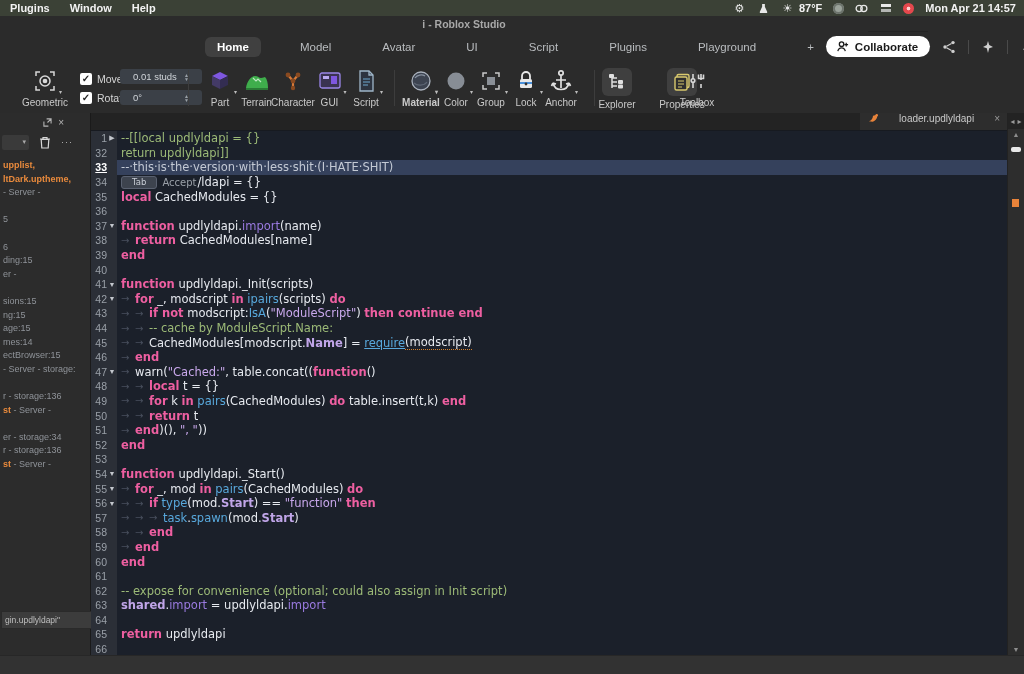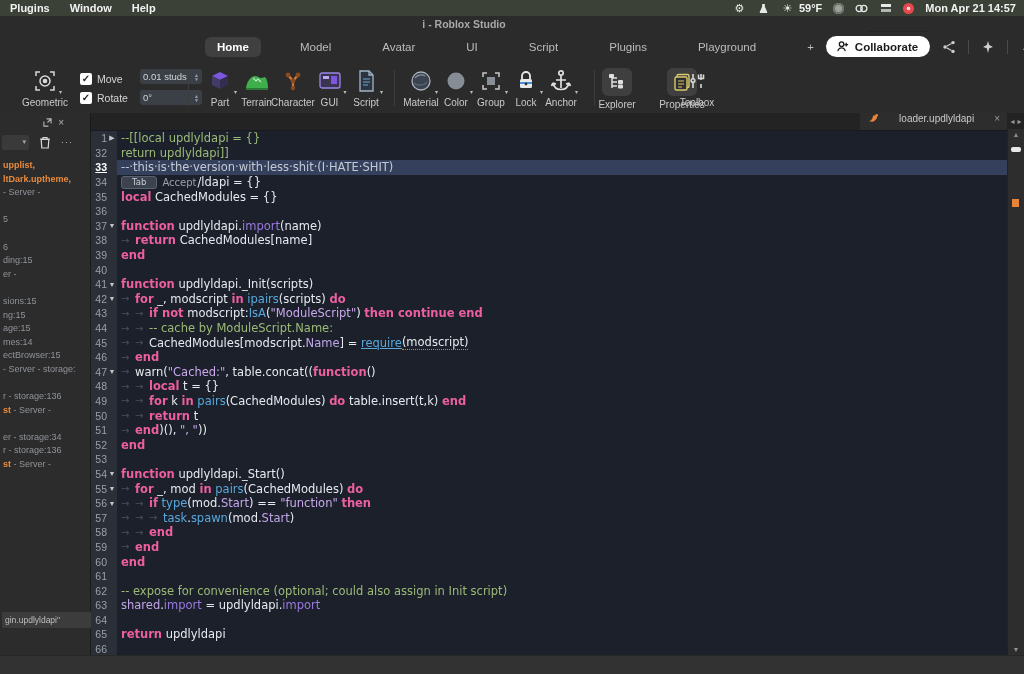--- a/index.html
+++ b/index.html
@@ -38,21 +38,21 @@
   .rb-div{position:absolute;top:8px;width:1px;height:36px;background:#3d3d3d;}
   .rb-btn{position:absolute;top:6px;display:flex;flex-direction:column;align-items:center;gap:3px;width:56px;}
   .rb-ico{width:26px;height:26px;display:flex;align-items:center;justify-content:center;position:relative;}
   .rb-ico.pill{background:#3f3f3f;border-radius:6px;width:30px;height:28px;}
   .rb-lbl{font-size:10px;color:#c9c9c9;white-space:nowrap;}
   .dd{position:absolute;right:-4px;bottom:-1px;font-size:6px;color:#bdbdbd;}
   .chkrow{display:flex;align-items:center;gap:5px;font-size:10.5px;color:#d6d6d6;}
   .chk{width:12px;height:12px;background:#fff;border-radius:2px;display:flex;align-items:center;justify-content:center;
        color:#222;font-size:10px;font-weight:bold;line-height:1;}
   .spin{width:56px;height:15px;background:#3b4047;border-radius:3px;color:#cfd3d8;font-size:9.5px;display:flex;align-items:center;
-        padding:0 3px;justify-content:space-between;margin-left:20px;}
+        padding:0 13px;justify-content:space-between;}
   .spin .arrows{display:flex;flex-direction:column;font-size:5px;color:#9aa0a6;line-height:4px;}
 
   
   .main{left:0;top:113px;width:1024px;height:542px;background:#1b202a;}
 
   
   .sidepanel{position:absolute;left:0;top:0;width:90px;height:542px;background:#2c2c2c;border-right:1px solid #1a1a1a;}
   .sp-head{height:14px;display:flex;justify-content:flex-end;align-items:center;gap:6px;padding:2px 26px 0 0;color:#b5b5b5;}
   .sp-tools{height:22px;display:flex;align-items:center;gap:9px;padding:2px 2px;}
   .sp-dd{width:24px;height:15px;background:#3a3a3a;border-radius:2px;display:flex;align-items:center;justify-content:flex-end;
@@ -74,21 +74,21 @@
   .gl .num{width:16px;text-align:right;}
   .gl .fold{width:10px;text-align:center;font-size:7px;color:#c3c7cd;}
   .gl.cur .num{color:#fff;font-weight:bold;text-decoration:underline;}
   .code{flex:1;font-family:"DejaVu Sans",sans-serif;font-size:11.5px;}
   .cl{height:14.6px;display:flex;align-items:center;padding-left:4px;white-space:pre;}
   .cl.hl{background:#35415c;}
   .tk-kw{color:#ee5fa1;font-weight:bold;}
   .tk-fn{color:#58a8dc;}
   .tk-meth{color:#9a7ae0;text-align:right;}
   .tk-str{color:#c9a8ec;}
-  .tk-prop{color:#c0a5e8;}
+  .tk-prop{color:#c0a5e8;font-weight:bold;}
   .tk-cmt{color:#9cba77;}
   .tk-txt{color:#e6e9ef;}
   .tk-sel{color:#c3c9d4;}
   .tk-ws{display:inline-block;width:14px;color:#49505e;font-size:10px;}
   .tk-link{color:#58a8dc;text-decoration:underline;}
   .tk-warnu{color:#e6e9ef;border-bottom:1px dotted #d9822b;}
   .tk-ghost{color:#9aa0a8;font-size:10px;margin-right:1px;}
   .tk-caret{color:#e8ecf2;}
   .tk-pill{display:inline-block;background:#3d434e;border:1px solid #5a6170;border-radius:3px;color:#c7ccd4;
            font-size:8.5px;padding:0 10px;margin-right:5px;line-height:11px;}
@@ -115,21 +115,21 @@
       <span class="mitem">Help</span>
     </div>
   <div class="mb-right">
     <span class="mb-ic">⚙</span>
     <span class="mb-ic">
       <svg width="11" height="11" viewBox="0 0 12 12">
           <path d="M4.5 1h3v3.2L10 9.5c.4.8-.2 1.5-1 1.5H3c-.8 0-1.4-.7-1-1.5L4.5 4.2z" fill="#e8e8e8"></path>
         </svg>
     </span>
     <span class="mb-ic">☀</span>
-    <span class="temp">59°F</span>
+    <span class="temp">87°F</span>
     <span class="mb-ic circ-ic"></span>
     <span class="mb-ic">
       <svg width="13" height="9" viewBox="0 0 14 9">
           <g fill="none" stroke="#e8e8e8" stroke-width="1.4">
             <ellipse cx="4.5" cy="4.5" rx="3.3" ry="3.3"></ellipse>
             <ellipse cx="9.5" cy="4.5" rx="3.3" ry="3.3"></ellipse>
           </g>
         </svg>
     </span>
     <span class="mb-ic">
@@ -294,21 +294,21 @@
             <path d="M13 2v4h4" fill="none" stroke="#9fb6c9" stroke-width="1.3"></path>
             <path d="M7 10h7M7 13h7M7 16h5" stroke="#6fa8d0" stroke-width="1.2"></path>
           </svg>
           <span class="dd">▾</span>
         </span>
         <span class="rb-lbl">Script</span>
       </div>
     </div>
   <div class="rb-div" style="left:394px;"></div>
   <div id="rb-edit">
-      <div class="rb-btn" style="left: 393px;">
+      <div class="rb-btn" style="left: 393px; font-weight: bold;">
         <span class="rb-ico">
           <svg width="24" height="24" viewBox="0 0 24 24">
             <circle cx="12" cy="12" r="9" fill="#3c4350" stroke="#aab2bd" stroke-width="1.3"></circle>
             <path d="M6 9c2-3 7-4 10-2" stroke="#8892a0" stroke-width="1.2" fill="none"></path>
             <path d="M5 14c3 3 10 3 13-1" stroke="#5d6674" stroke-width="1.2" fill="none"></path>
           </svg>
           <span class="dd">▾</span>
         </span>
         <span class="rb-lbl">Material</span>
       </div>

